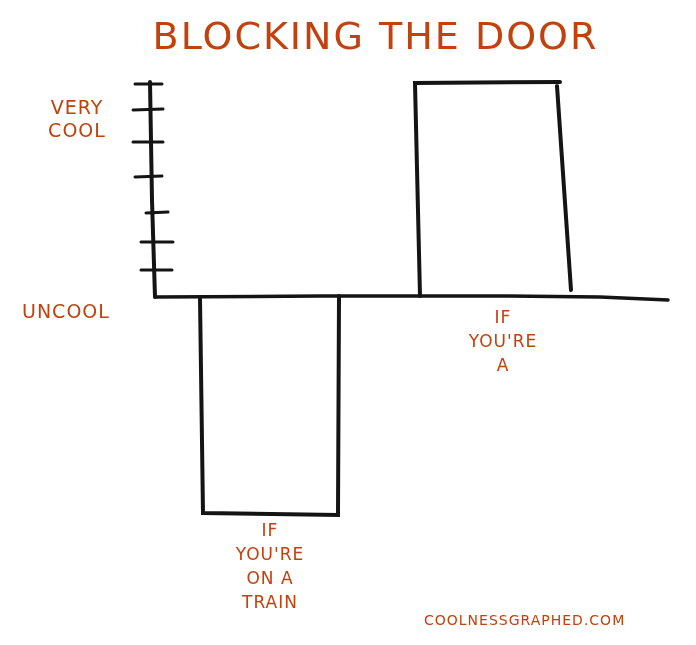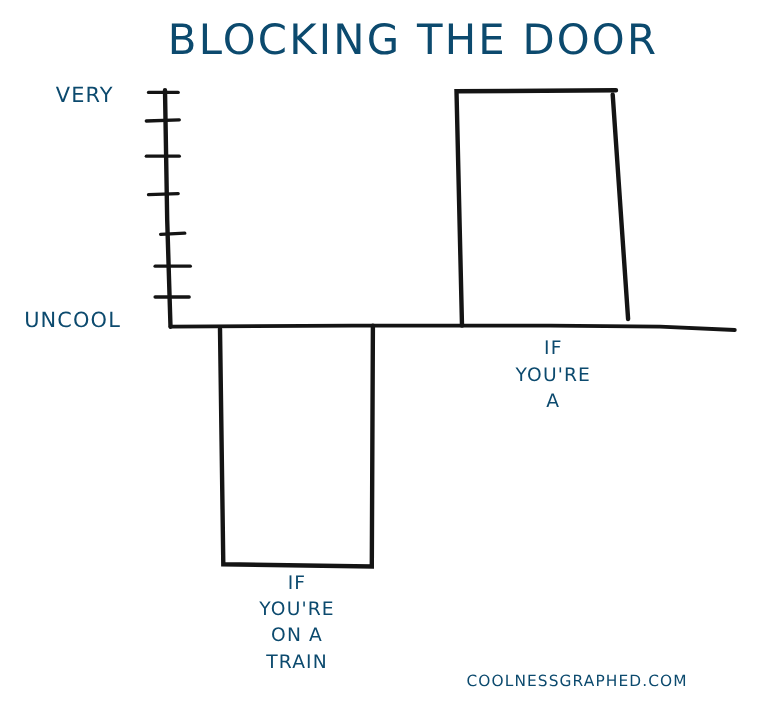--- a/index.html
+++ b/index.html
@@ -1,24 +1,24 @@
 <!DOCTYPE html>
 <html><head>
   <meta charset="utf-8">
   <style>
     html, body { margin: 0; padding: 0; background: #ffffff; }
     body { width: 696px; height: 645px; position: relative; overflow: hidden;
            font-family: "DejaVu Sans", sans-serif; color: #141414; }
     .hand { font-family: "DejaVu Sans", sans-serif; font-weight: bold; text-transform: uppercase;
-            color: #0c4a6e; letter-spacing: 1px; }
+            color: #c2410c; letter-spacing: 1px; }
     #title { position: absolute; left: 148px; top: 14px; width: 455px; text-align: center;
              font-size: 38px; line-height: 44px; letter-spacing: 2px; font-weight: normal;
              transform: scaleY(1.0); }
     #chart-svg { position: absolute; left: 0; top: 0; }
-    .ylabel { position: absolute; font-size: 19px; line-height: 23px; font-weight: normal; }
+    .ylabel { position: absolute; font-size: 19px; line-height: 23px; font-weight: normal; margin-top: 20px; }
     #ylabel-top { left: 22px; top: 76px; text-align: center; width: 110px; }
     #ylabel-bottom { left: 22px; top: 280px; text-align: right; }
     .cat-label { position: absolute; text-align: center; font-size: 17px; line-height: 24px; font-weight: normal; }
     #cat-label-0 { left: 195px; top: 518px; width: 150px; }
     #cat-label-1 { left: 418px; top: 305px; width: 170px; }
     #footer { position: absolute; left: 424px; top: 612px; font-size: 14px; letter-spacing: 1px; font-weight: normal; }
     .line-part { display: block; }
   </style>
 </head>
 <body>
@@ -43,20 +43,21 @@
     </g>
 
     <path d="M200 299 L203 513 L338 515 L339 296" stroke-width="4"></path>
 
     <path d="M420 296 L415 83 L560 82 M557 86 L571 290" stroke-width="4"></path>
   </g>
 </svg>
 
 <div id="ylabel-top" class="ylabel hand">
   <span class="line-part">Very</span>
+  <span class="line-part">Cool</span>
 </div>
 <div id="ylabel-bottom" class="ylabel hand">Uncool</div>
 
 <div id="cat-label-0" class="cat-label hand">
   <span class="line-part">If</span>
   <span class="line-part">You're</span>
   <span class="line-part">on a</span>
   <span class="line-part">train</span>
 </div>
 

